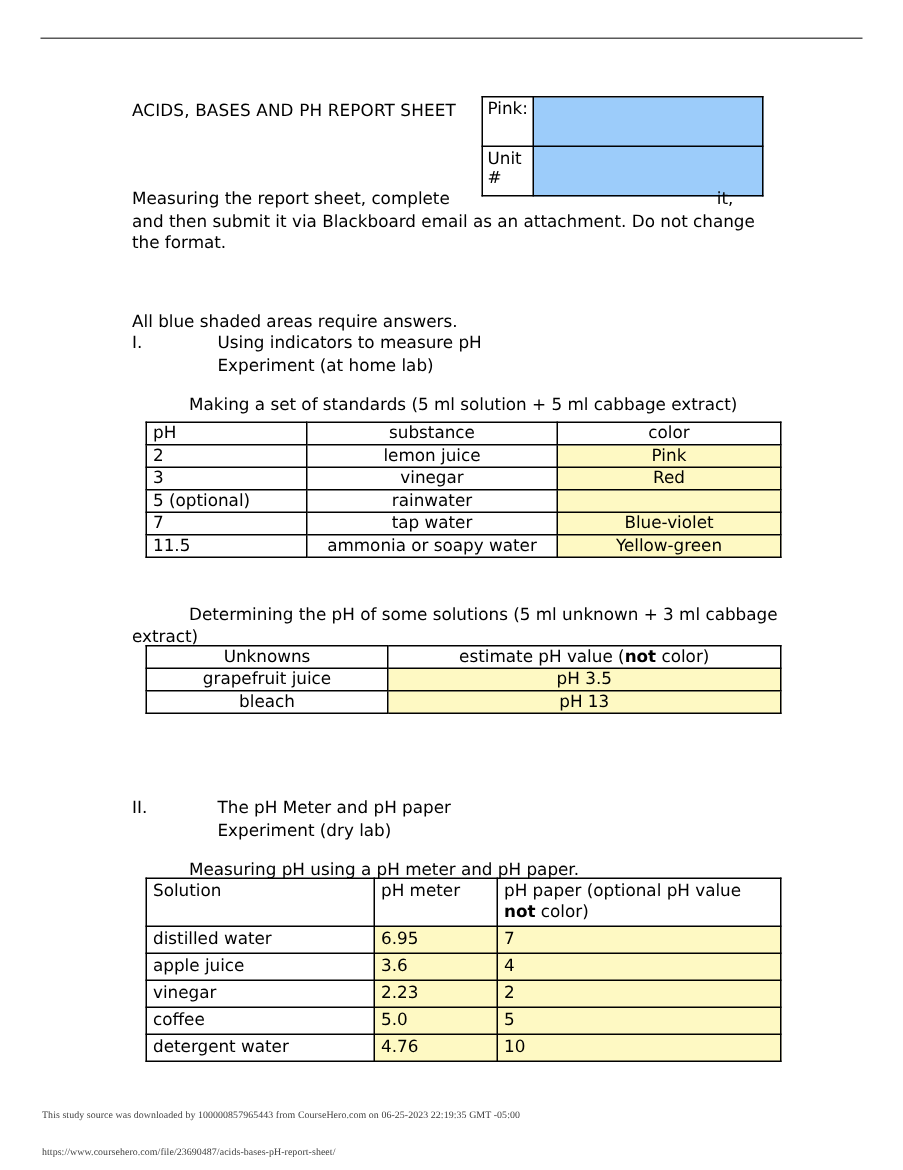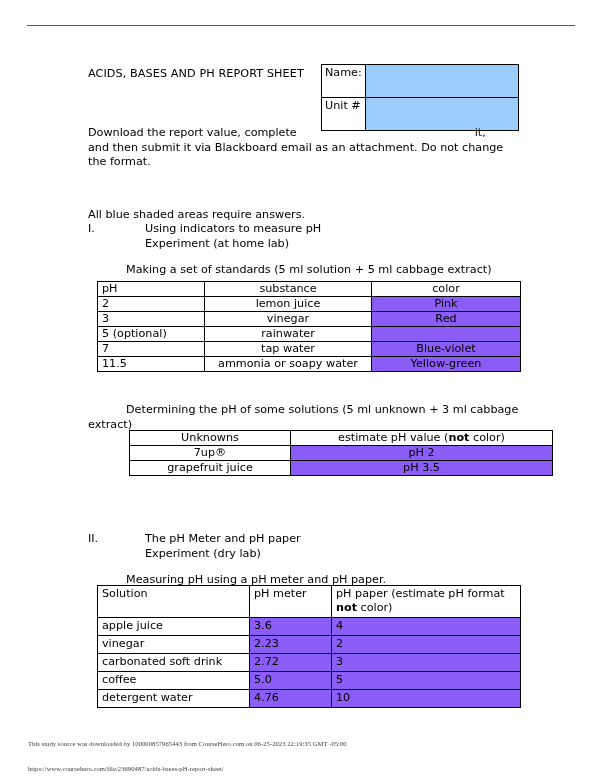--- a/index.html
+++ b/index.html
@@ -137,32 +137,32 @@
     font-size: 11.2px;
     border-radius: 28px;
   }
   table.dt td {
     border: 1px solid #000;
     padding: 0 4px;
     line-height: 1.22;
     height: 14px;
     vertical-align: top;
   }
-  .blue { background: #8b5cf6; }
+  .blue { background: #fef9c3; }
   .ctr { text-align: center; }
   .lft { text-align: left; }
 
   
   #table1 { left: 97px; top: 281px; width: 423px; }
   #table1 col.c1 { width: 107px; }
   #table1 col.c2 { width: 167px; }
   #table1 col.c3 { width: 149px; }
 
   
-  #table2 { left: 97px; top: 430px; width: 423px; margin-left: 32px; }
+  #table2 { left: 97px; top: 430px; width: 423px; }
   #table2 col.c1 { width: 161px; }
   #table2 col.c2 { width: 262px; }
 
   
   #table3 { left: 97px; top: 585px; width: 423px; }
   #table3 col.c1 { width: 152px; }
   #table3 col.c2 { width: 82px; }
   #table3 col.c3 { width: 189px; }
   #table3 td { height: 16px; padding-top: 1px; }
   #table3 td.hdr-tall { height: 30px; }
@@ -188,33 +188,33 @@
   <div class="top-rule"></div>
 
   <div class="content">
 
     <div class="header-row">
       <div class="doc-title">ACIDS, BASES AND PH REPORT SHEET</div>
 
       <table class="name-table">
         <tbody>
             <tr>
-          <td class="nm-label nm-h1">Name:</td>
+          <td class="nm-label nm-h1">Pink:</td>
           <td class="nm-blue nm-h1"></td>
         </tr>
         <tr>
           <td class="nm-label nm-h2">Unit #</td>
           <td class="nm-blue nm-h2"></td>
         </tr>
       </tbody>
         </table>
     </div>
 
     <div class="para p-download">
-      <span class="lead">Download the report value, complete</span><span class="gap"></span><span>it,</span><br>
+      <span class="lead">Measuring the report sheet, complete</span><span class="gap"></span><span>it,</span><br>
       <span>and then submit it via Blackboard email as an attachment.  Do not change</span><br>
       <span>the format.</span>
     </div>
 
     <div class="para p-blue">All blue shaded areas require answers.</div>
 
     <div class="section sec-1">
       <span class="num">I.</span>
       <div class="body">
         <span>Using indicators to measure pH</span><br>
@@ -273,26 +273,26 @@
       <colgroup>
           <col class="c1">
           <col class="c2">
         </colgroup>
       <tbody>
           <tr>
         <td class="ctr">Unknowns</td>
         <td class="ctr"><span>estimate pH value (</span><b>not</b><span> color)</span></td>
       </tr>
       <tr>
-        <td class="ctr">7up®</td>
-        <td class="ctr blue">pH 2</td>
-      </tr>
-      <tr>
         <td class="ctr">grapefruit juice</td>
         <td class="ctr blue">pH 3.5</td>
+      </tr>
+      <tr>
+        <td class="ctr">bleach</td>
+        <td class="ctr blue">pH 13</td>
       </tr>
     </tbody>
       </table>
 
     <div class="section sec-2">
       <span class="num">II.</span>
       <div class="body">
         <span>The pH Meter and pH paper</span><br>
         <span>Experiment (dry lab)</span>
       </div>
@@ -303,38 +303,38 @@
     <table class="dt" id="table3">
       <colgroup>
           <col class="c1">
           <col class="c2">
           <col class="c3">
         </colgroup>
       <tbody>
           <tr>
         <td class="lft hdr-tall">Solution</td>
         <td class="lft hdr-tall">pH meter</td>
-        <td class="lft hdr-tall"><span>pH paper (estimate pH format</span><br><b>not</b><span> color)</span></td>
+        <td class="lft hdr-tall"><span>pH paper (optional pH value</span><br><b>not</b><span> color)</span></td>
+      </tr>
+      <tr>
+        <td class="lft">distilled water</td>
+        <td class="lft blue">6.95</td>
+        <td class="lft blue">7</td>
       </tr>
       <tr>
         <td class="lft">apple juice</td>
         <td class="lft blue">3.6</td>
         <td class="lft blue">4</td>
       </tr>
       <tr>
         <td class="lft">vinegar</td>
         <td class="lft blue">2.23</td>
         <td class="lft blue">2</td>
       </tr>
       <tr>
-        <td class="lft">carbonated soft drink</td>
-        <td class="lft blue">2.72</td>
-        <td class="lft blue">3</td>
-      </tr>
-      <tr>
         <td class="lft">coffee</td>
         <td class="lft blue">5.0</td>
         <td class="lft blue">5</td>
       </tr>
       <tr>
         <td class="lft">detergent water</td>
         <td class="lft blue">4.76</td>
         <td class="lft blue">10</td>
       </tr>
     </tbody>

